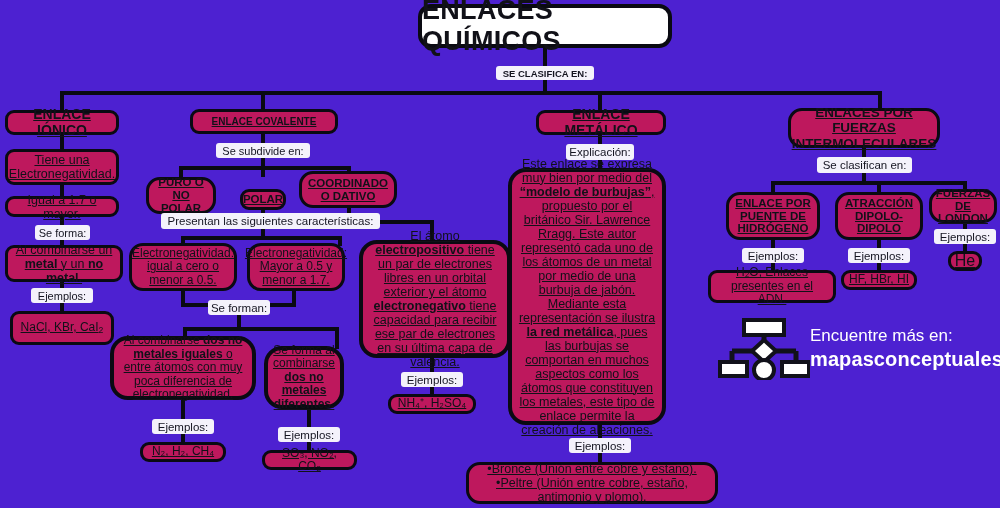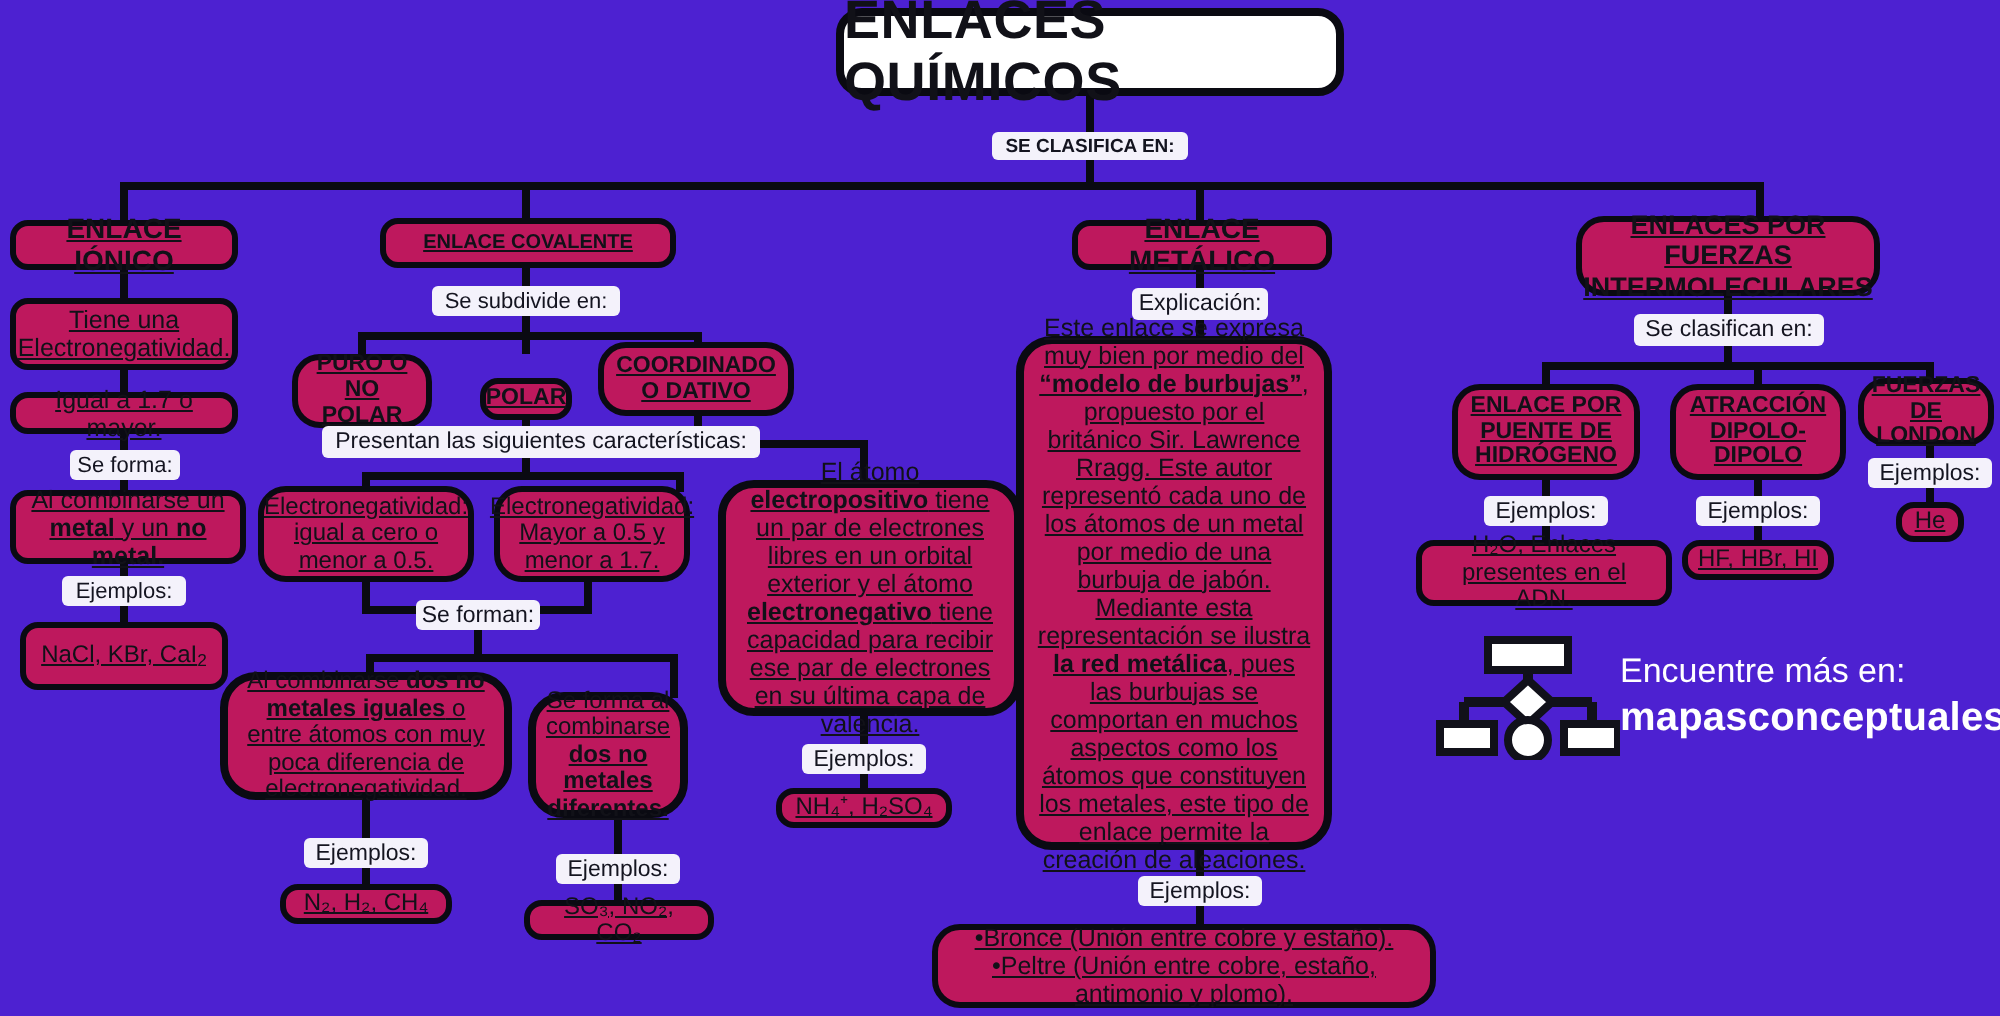--- a/index.html
+++ b/index.html
@@ -248,21 +248,21 @@
   <div class="node" style="left:708px; top:270px; width:128px; height:33px; font-size:12px;">H₂O, Enlaces presentes en el ADN.</div>
 
   <div class="ln lnv" style="left:877px; top:240px; width:4px; height:14px;"></div>
   <div class="chip" style="left:848px; top:248px; width:62px; height:15px; font-size:11.5px;">Ejemplos:</div>
   <div class="ln lnv" style="left:877px; top:263px; width:4px; height:11px;"></div>
   <div class="node" style="left:841px; top:270px; width:76px; height:20px; font-size:12px;">HF, HBr, HI</div>
 
   <div class="ln lnv" style="left:963px; top:223px; width:4px; height:11px;"></div>
   <div class="chip" style="left:934px; top:229px; width:62px; height:15px; font-size:11.5px;">Ejemplos:</div>
   <div class="ln lnv" style="left:963px; top:244px; width:4px; height:10px;"></div>
-  <div class="node" style="left:948px; top:251px; width:34px; height:20px; font-size:12px;text-align:center;">He</div>
+  <div class="node" style="left:948px; top:251px; width:34px; height:20px; font-size:16px;text-align:center;">He</div>
 
   <div id="wm" style="left:718px; top:318px;">
     <svg width="92" height="62" viewBox="0 0 92 62">
       <rect x="26" y="2" width="40" height="15" fill="#ffffff" stroke="#11111a" stroke-width="4"></rect>
       <line x1="46" y1="17" x2="46" y2="23" stroke="#11111a" stroke-width="5"></line>
       <polygon points="46,22 58,33 46,44 34,33" fill="#ffffff" stroke="#11111a" stroke-width="4"></polygon>
       <line x1="14" y1="33" x2="34" y2="33" stroke="#11111a" stroke-width="5"></line>
       <line x1="58" y1="33" x2="78" y2="33" stroke="#11111a" stroke-width="5"></line>
       <line x1="14" y1="33" x2="14" y2="45" stroke="#11111a" stroke-width="5"></line>
       <line x1="78" y1="33" x2="78" y2="45" stroke="#11111a" stroke-width="5"></line>

